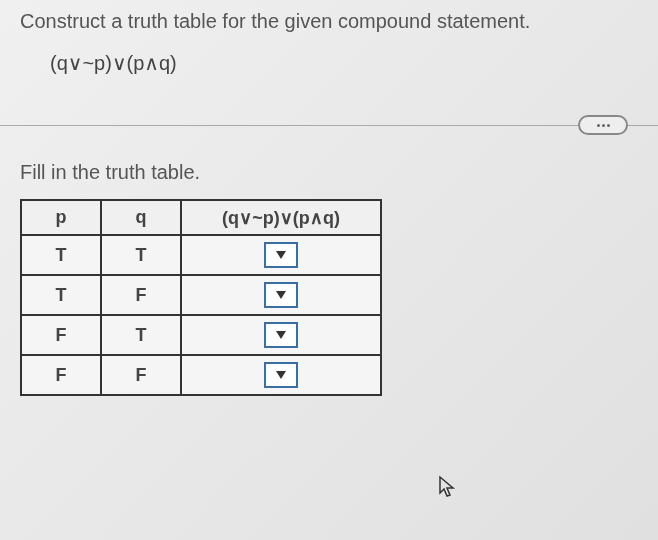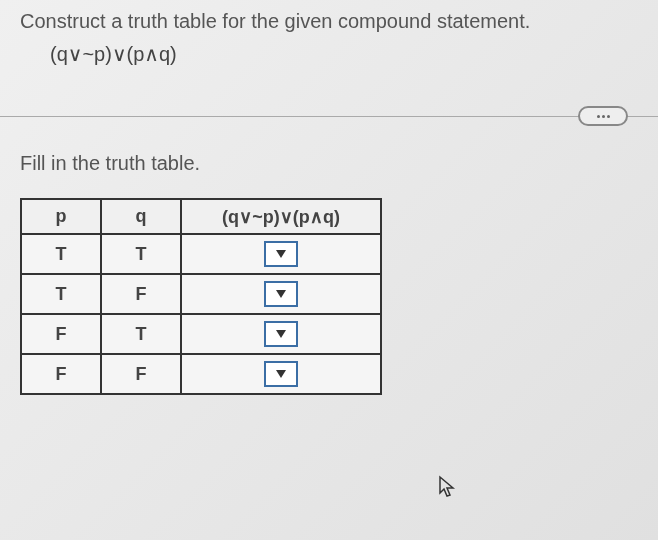--- a/index.html
+++ b/index.html
@@ -11,21 +11,21 @@
       color: #333;
       position: relative;
       overflow: hidden;
     }
     .content {
       padding: 10px 20px;
     }
     .instruction {
       font-size: 20px;
       color: #555;
-      margin-bottom: 9px;
+      margin-bottom: 18px;
     }
     .formula {
       font-size: 20px;
       color: #444;
       margin-left: 30px;
       margin-bottom: 40px;
     }
     .divider {
       border: none;
       border-top: 1px solid #aaa;
@@ -52,21 +52,21 @@
     }
     .pill-dot {
       width: 3px;
       height: 3px;
       background: #666;
       border-radius: 50%;
     }
     .fill-instruction {
       font-size: 20px;
       color: #555;
-      margin-bottom: 23px;
+      margin-bottom: 15px;
     }
     .truth-table {
       border-collapse: collapse;
       background: #f5f5f5;
     }
     .truth-table th,
     .truth-table td {
       border: 2px solid #333;
       text-align: center;
       font-weight: bold;

